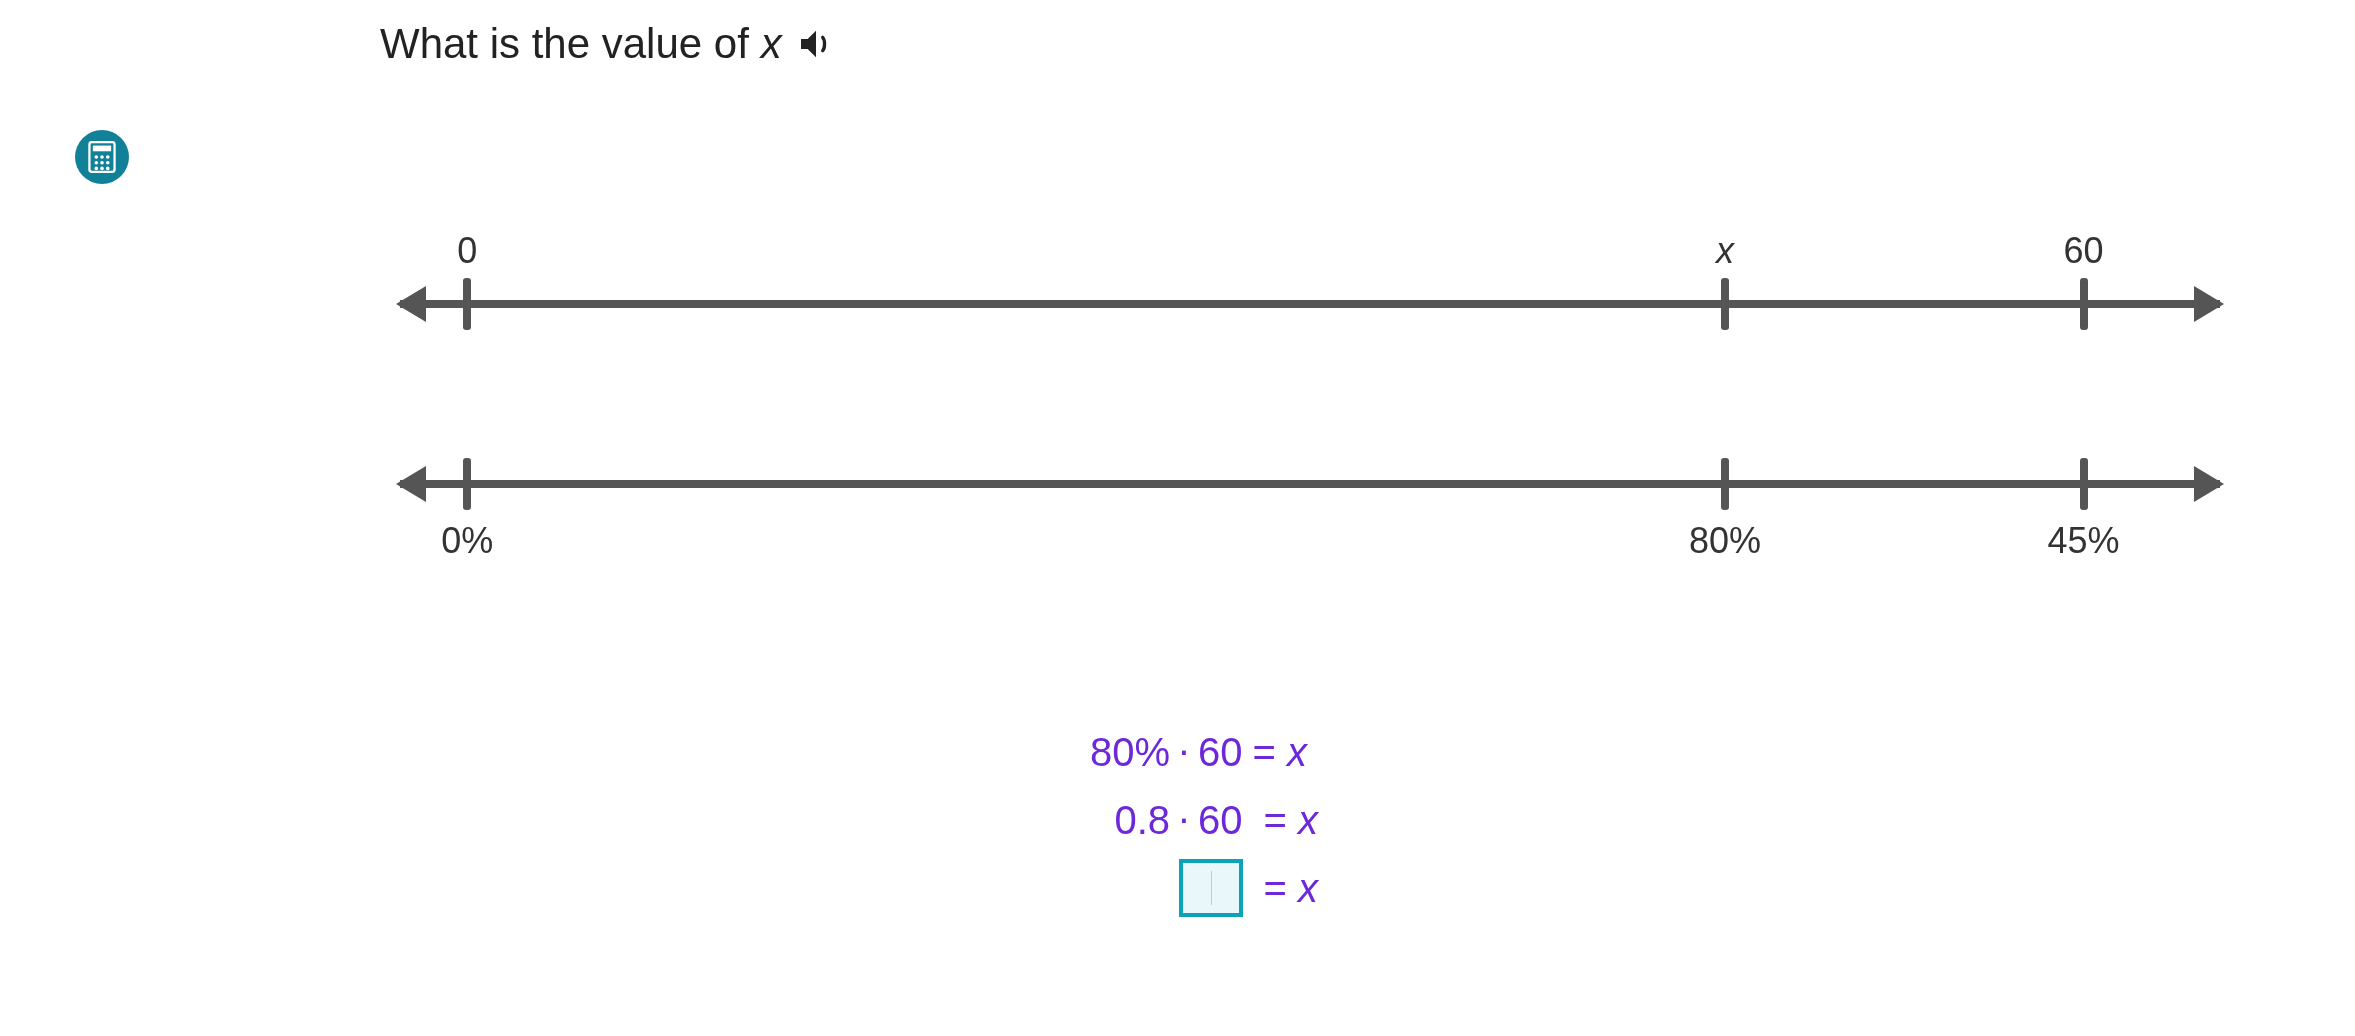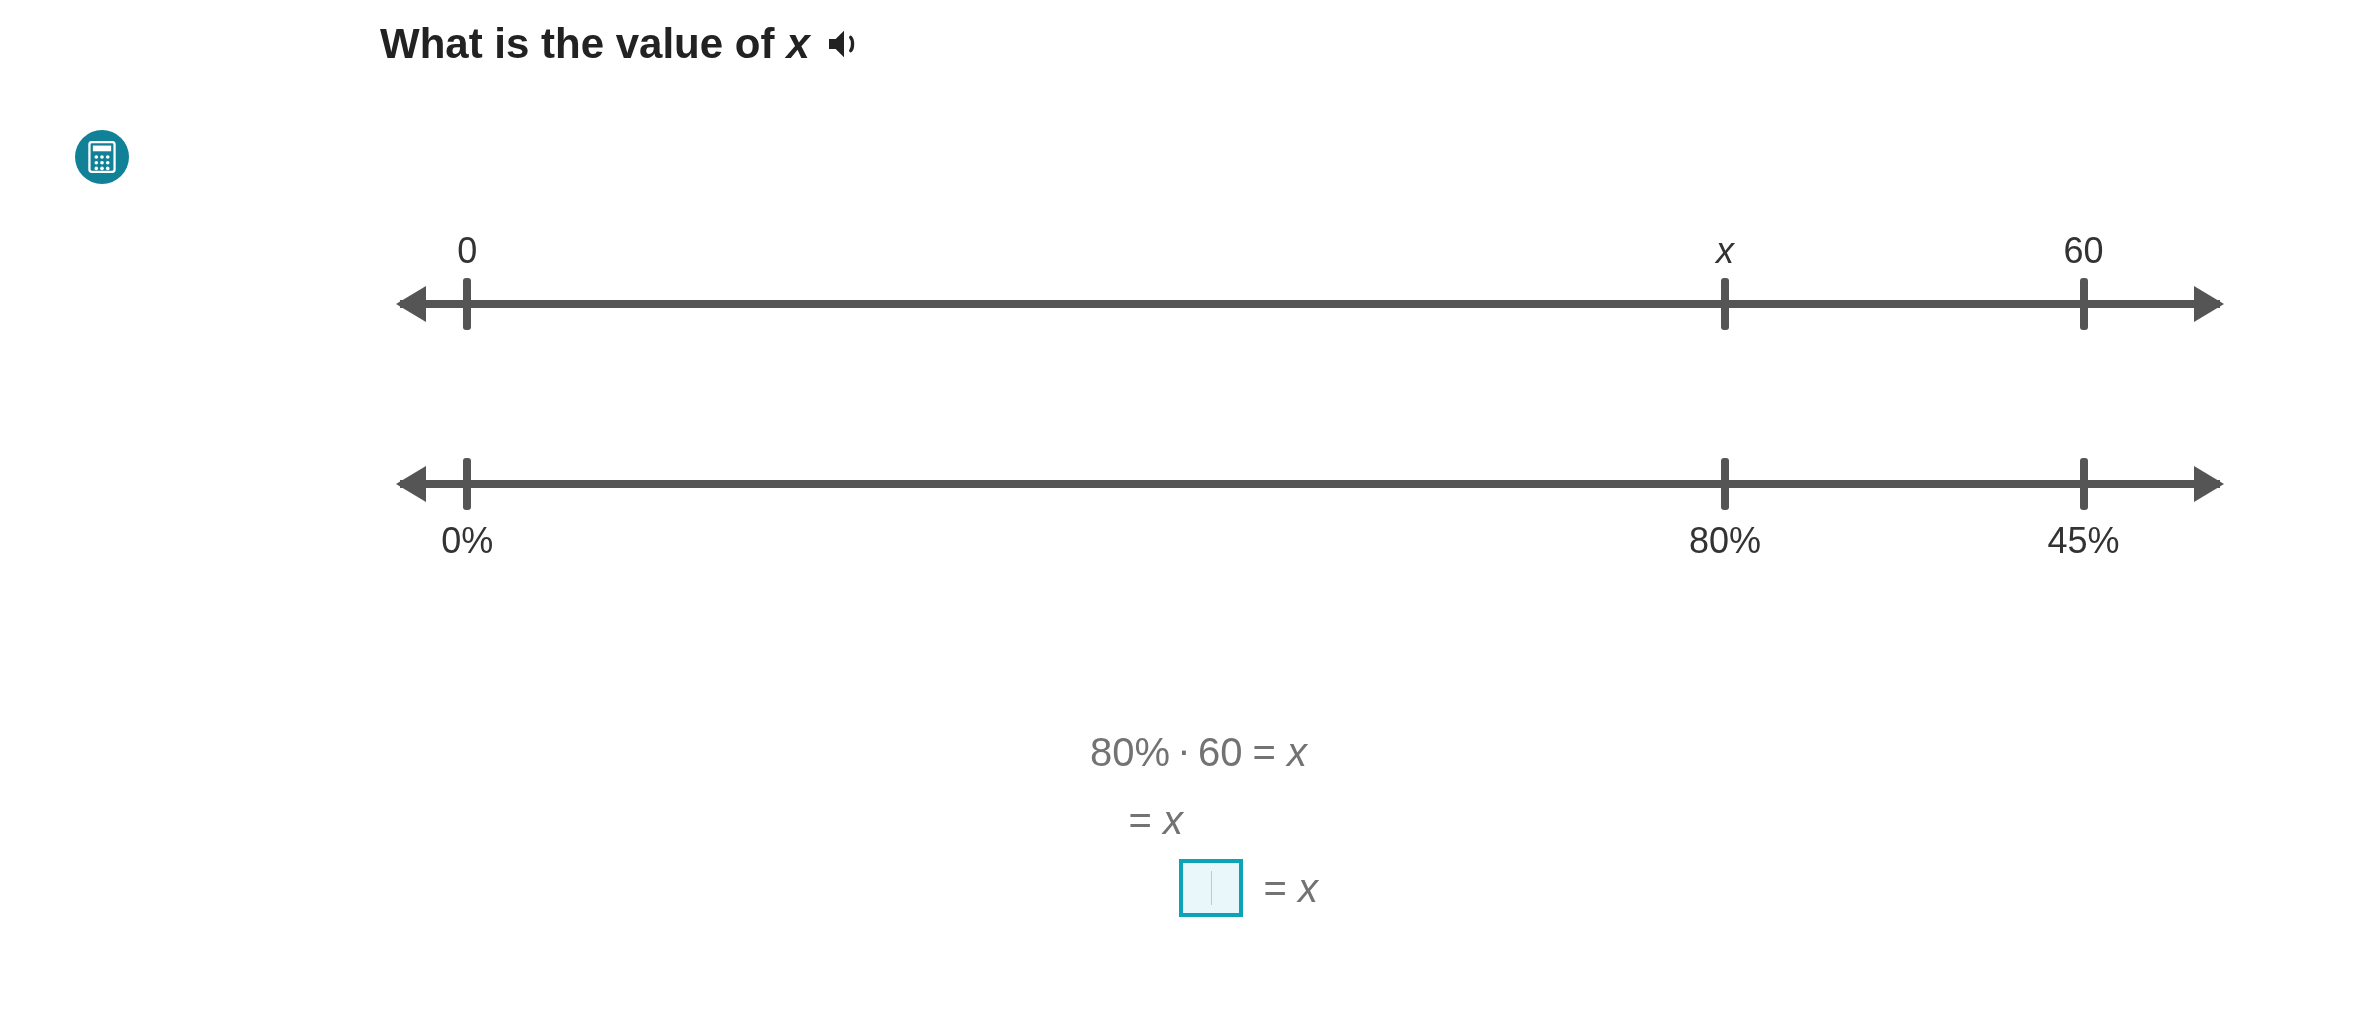--- a/index.html
+++ b/index.html
@@ -12,21 +12,21 @@
   .page {
     position: relative;
     width: 2355px;
     height: 1036px;
   }
   .prompt {
     position: absolute;
     left: 380px;
     top: 20px;
     font-size: 42px;
-    font-weight: 700;
+    font-weight: 400;
     color: #222;
     display: flex;
     align-items: center;
     gap: 12px;
   }
   .prompt .x { font-style: italic; }
   .speaker-btn {
     display: inline-flex;
     align-items: center;
     justify-content: center;
@@ -104,21 +104,21 @@
   .nl .lbl.bottom { top: 90px; }
   .nl .lbl .x { font-style: italic; }
 
   
   .equations {
     position: absolute;
     left: 0;
     right: 0;
     top: 720px;
     font-size: 40px;
-    color: #737373;
+    color: #6d28d9;
   }
   .eq-row {
     display: flex;
     justify-content: center;
     align-items: center;
     height: 64px;
     margin-bottom: 4px;
   }
   .eq-left {
     width: 260px;
@@ -226,20 +226,23 @@
   <div class="equations">
 
     <div class="eq-row">
       <span class="eq-left">
         <span>80%</span><span class="dot">·</span><span>60</span>
       </span>
       <span class="eq-right">=&nbsp;<span class="x">x</span></span>
     </div>
 
     <div class="eq-row">
+      <span class="eq-left">
+        <span>0.8</span><span class="dot">·</span><span>60</span>
+      </span>
       <span class="eq-right">&nbsp;=&nbsp;<span class="x">x</span></span>
     </div>
 
     <div class="eq-row">
       <span class="eq-left" style="text-align:right;">
         <span class="ans-input"></span>
       </span>
       <span class="eq-right">&nbsp;=&nbsp;<span class="x">x</span></span>
     </div>
 

